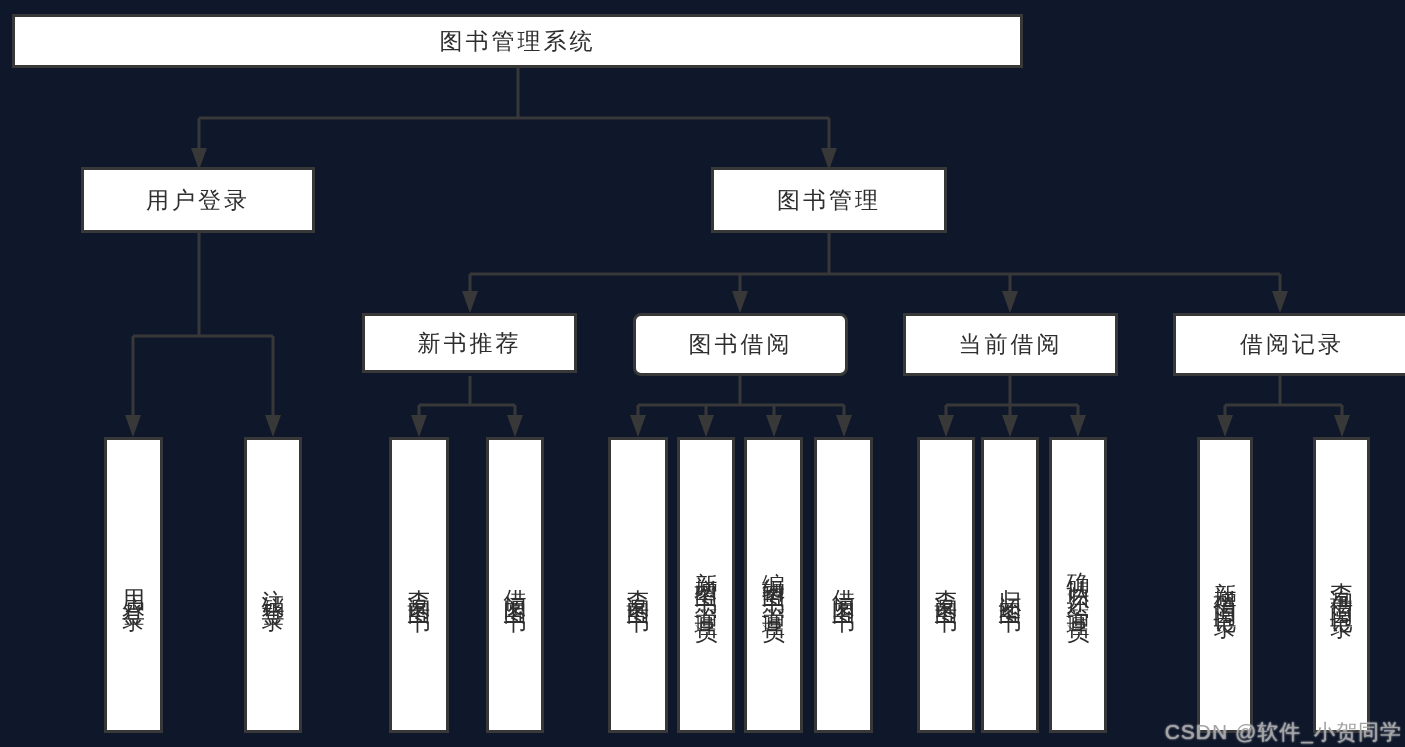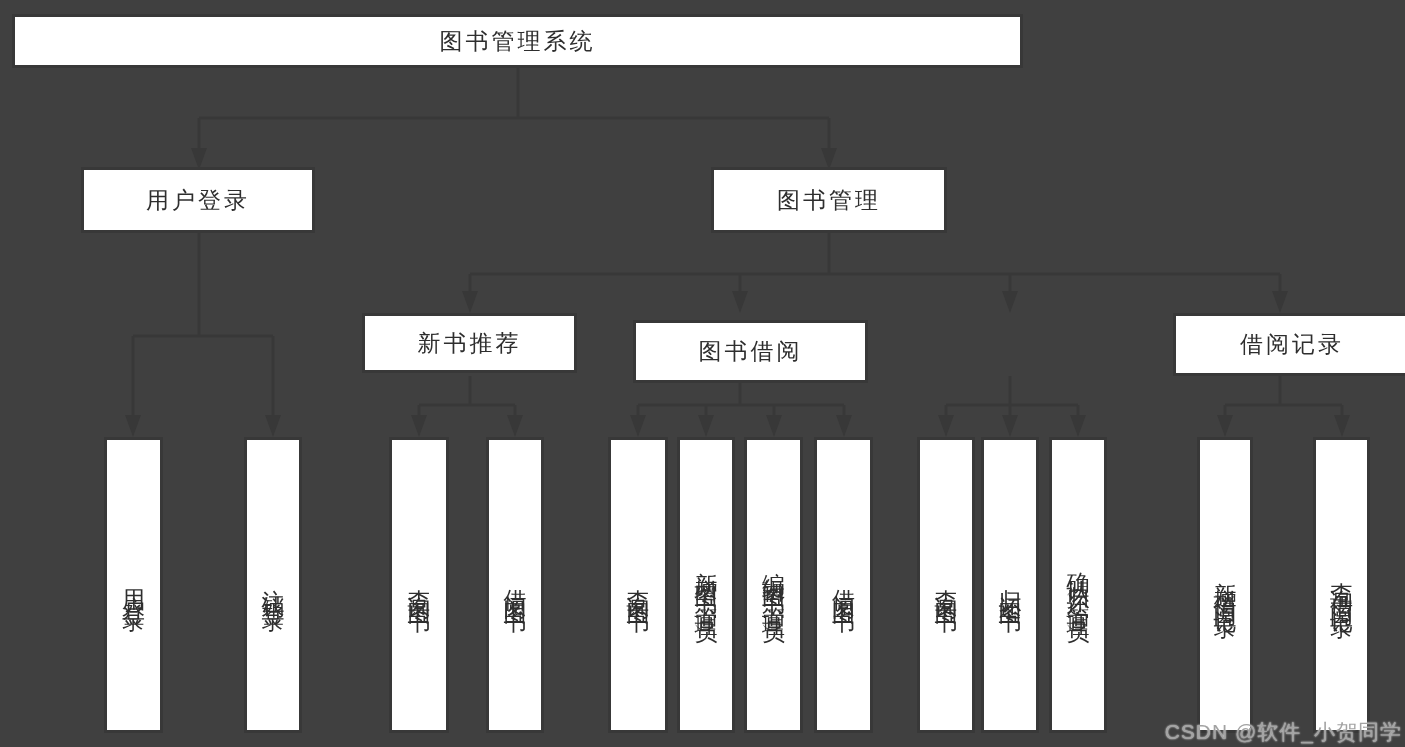--- a/index.html
+++ b/index.html
@@ -4,21 +4,21 @@
 <style>
   html, body {
     margin: 0;
     padding: 0;
     background: #ffffff;
   }
   .stage {
     position: relative;
     width: 1405px;
     height: 747px;
-    background: #404040;
+    background: #0f172a;
     overflow: hidden;
     font-family: "Liberation Sans", "DejaVu Sans", sans-serif;
   }
   .connectors {
     position: absolute;
     left: 0;
     top: 0;
     width: 1405px;
     height: 747px;
   }
@@ -99,21 +99,22 @@
       <polygon points="1334,415 1350,415 1342,437"></polygon>
     </g>
   </svg>
 
   <div class="node node-h" style="left:12px; top:14px; width:1011px; height:54px;">图书管理系统</div>
 
   <div class="node node-h" style="left:81px; top:167px; width:234px; height:66px;">用户登录</div>
   <div class="node node-h" style="left:711px; top:167px; width:236px; height:66px;">图书管理</div>
 
   <div class="node node-h" style="left:362px; top:313px; width:215px; height:60px;">新书推荐</div>
-  <div class="node node-h" style="left:633px; top:320px; width:235px; height:63px;">图书借阅</div>
+  <div class="node node-h" style="left:633px; top:313px; width:215px; height:63px;border-radius:8px;">图书借阅</div>
+  <div class="node node-h" style="left:903px; top:313px; width:215px; height:63px;">当前借阅</div>
   <div class="node node-h" style="left:1173px; top:313px; width:238px; height:63px;">借阅记录</div>
 
   <div class="node node-v" style="left:104px; top:437px; width:59px; height:296px;">用户登录</div>
   <div class="node node-v" style="left:244px; top:437px; width:58px; height:296px;">注销登录</div>
 
   <div class="node node-v" style="left:389px; top:437px; width:60px; height:296px;">查询图书</div>
   <div class="node node-v" style="left:486px; top:437px; width:58px; height:296px;">借阅图书</div>
 
   <div class="node node-v" style="left:608px; top:437px; width:60px; height:296px;">查询图书</div>
   <div class="node node-v" style="left:677px; top:437px; width:58px; height:296px;">新增图书（管理员）</div>

